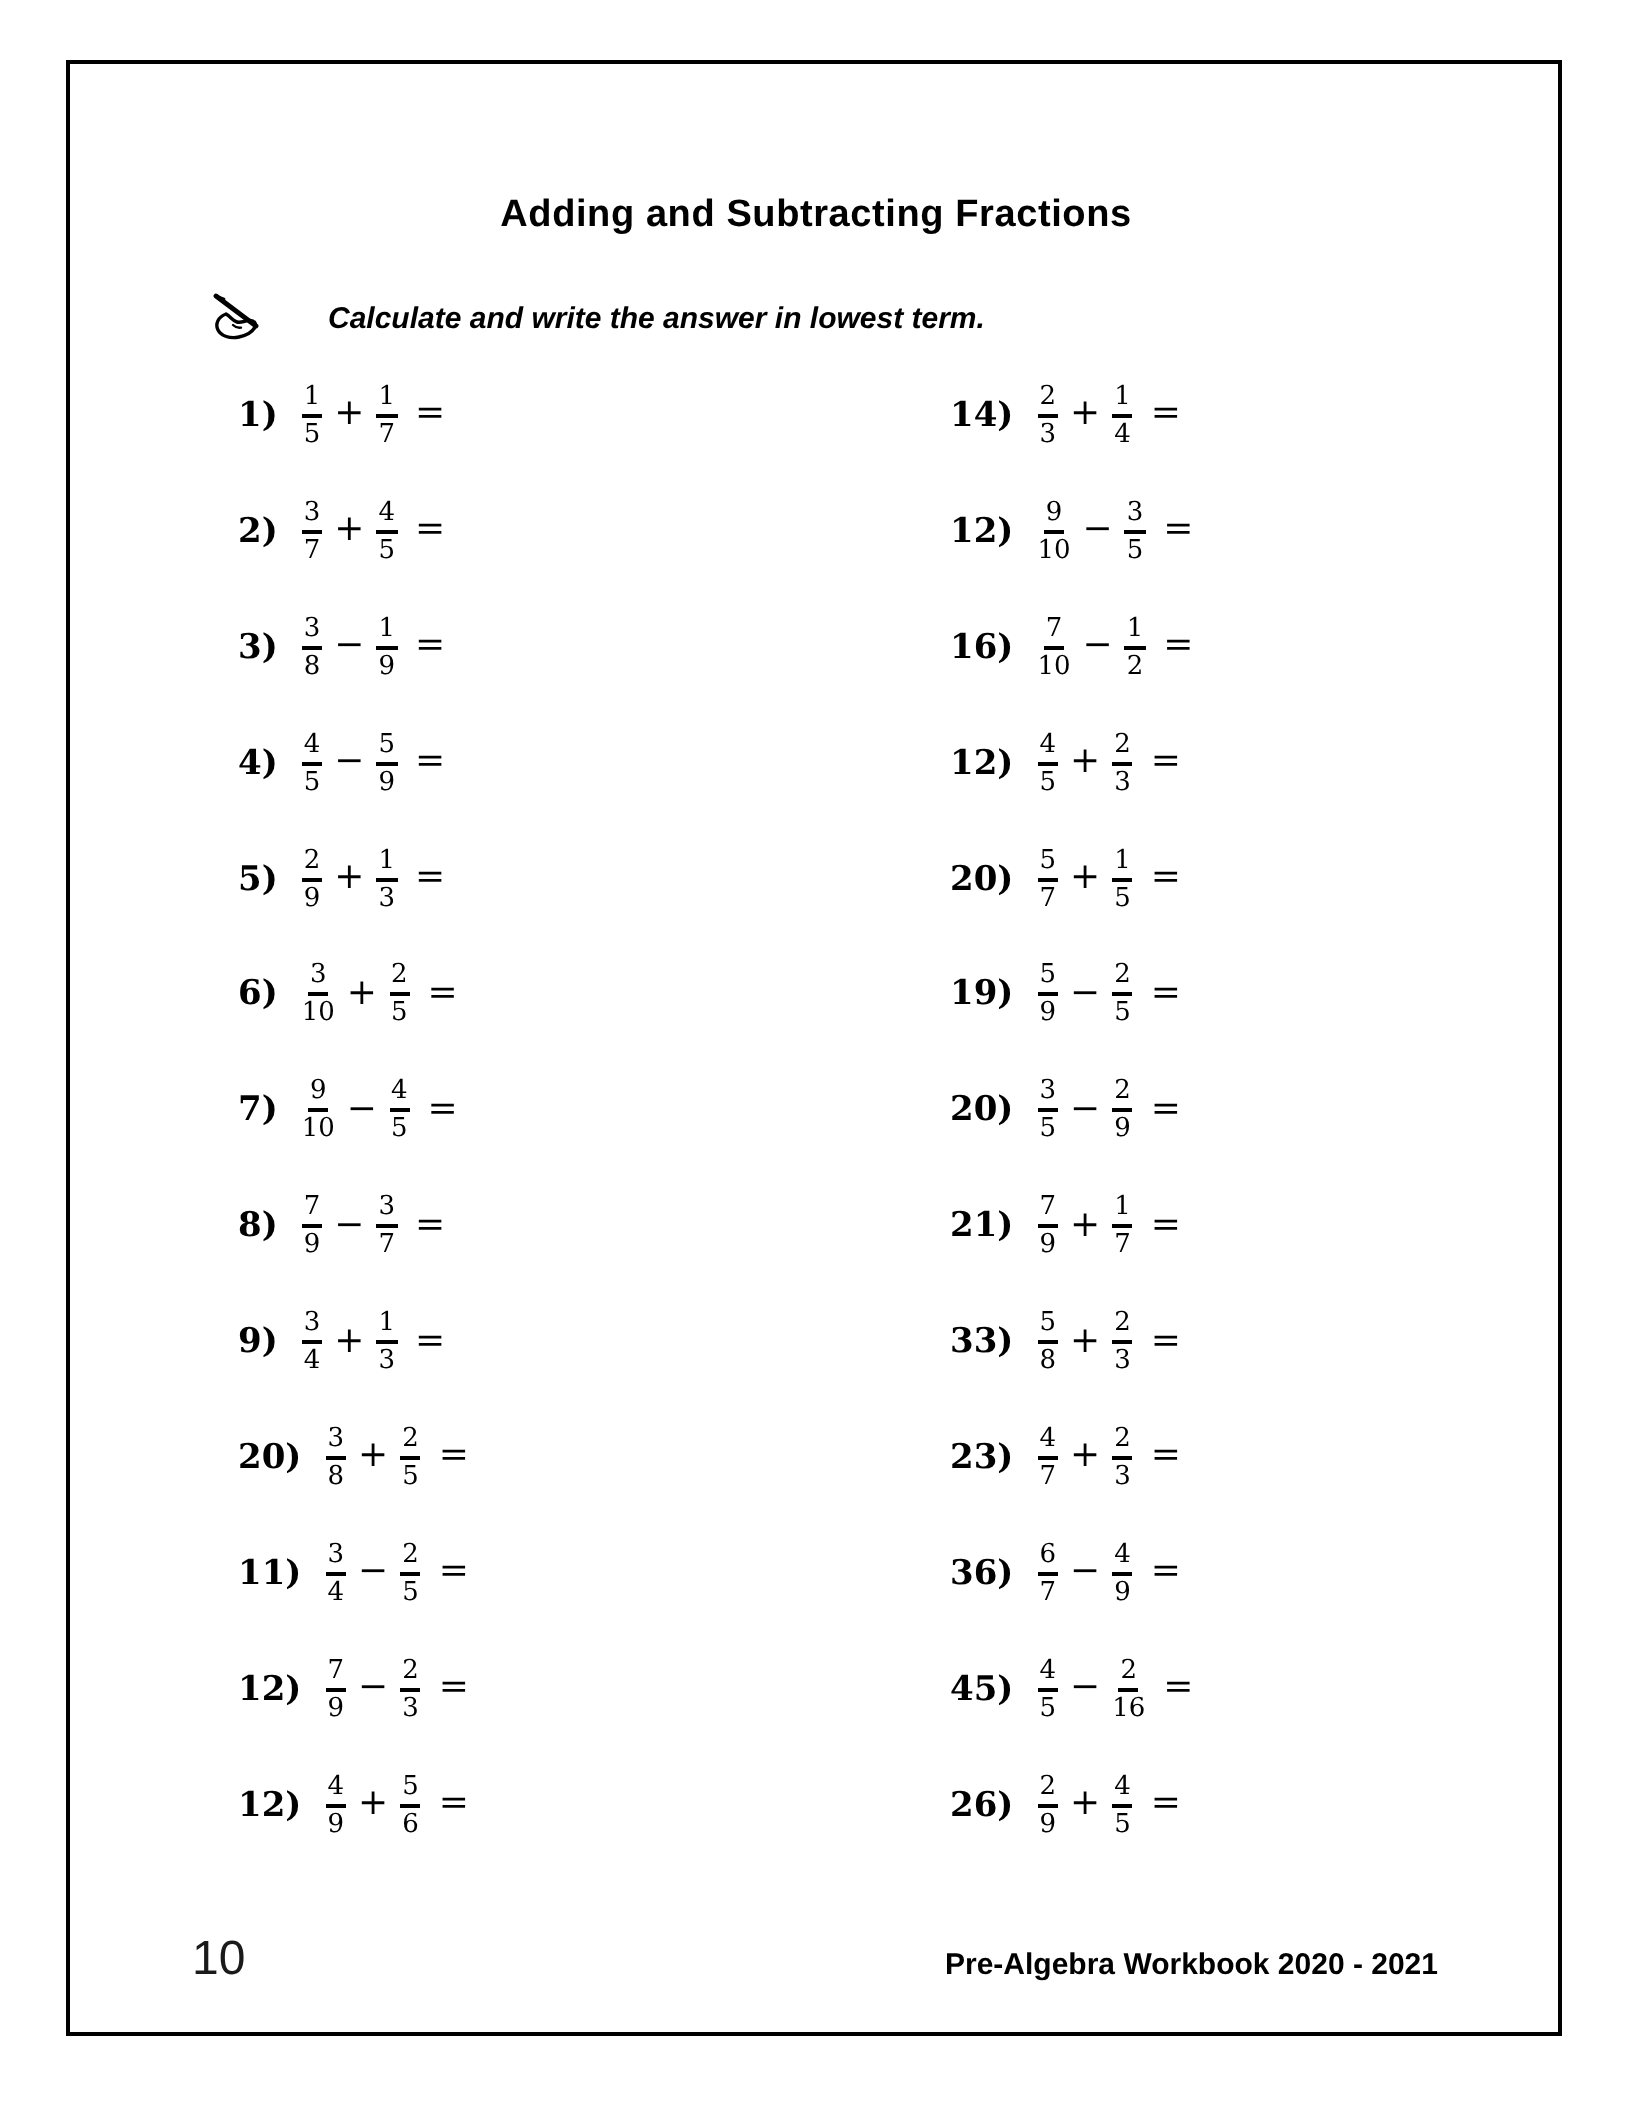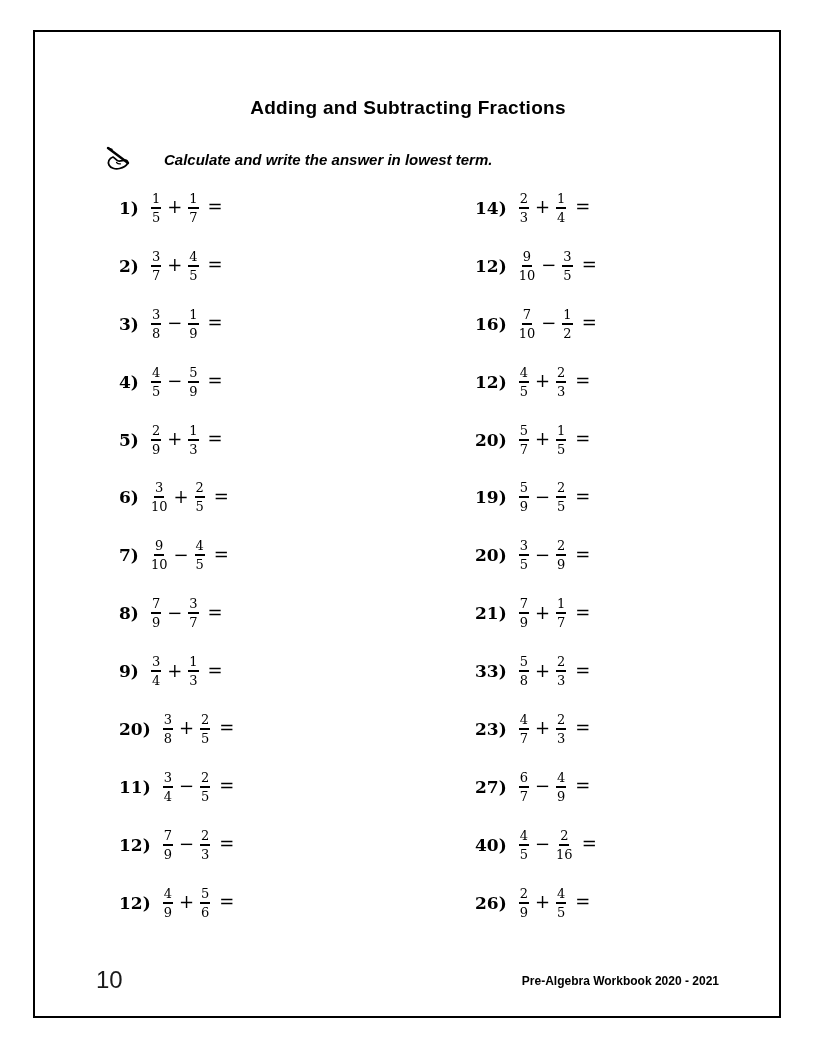--- a/index.html
+++ b/index.html
@@ -78,21 +78,21 @@
     left: 96px; top: 966px;
     font-family: "Liberation Sans", sans-serif;
     font-size: 24px;
     color: #1a1a1a;
   }
   .footer-book {
     position: absolute;
     right: 97px; top: 974px;
     font-family: "Liberation Sans", sans-serif;
     font-weight: bold;
-    font-size: 12px;
+    font-size: 15px;
   }
 </style>
 </head>
 <body>
 
 <div class="page">
   <div class="border-frame"></div>
 
   <h1 class="page-title">Adding and Subtracting Fractions</h1>
 
@@ -404,34 +404,34 @@
           <span class="den">7</span>
         </span>
         <span class="op">+</span>
         <span class="frac">
           <span class="num">2</span>
           <span class="den">3</span>
         </span>
         <span class="eq">=</span>
       </div>
       <div class="problem">
-        <span class="plabel">27)</span>
+        <span class="plabel">36)</span>
         <span class="frac">
           <span class="num">6</span>
           <span class="den">7</span>
         </span>
         <span class="op">−</span>
         <span class="frac">
           <span class="num">4</span>
           <span class="den">9</span>
         </span>
         <span class="eq">=</span>
       </div>
       <div class="problem">
-        <span class="plabel">40)</span>
+        <span class="plabel">45)</span>
         <span class="frac">
           <span class="num">4</span>
           <span class="den">5</span>
         </span>
         <span class="op">−</span>
         <span class="frac">
           <span class="num">2</span>
           <span class="den">16</span>
         </span>
         <span class="eq">=</span>

